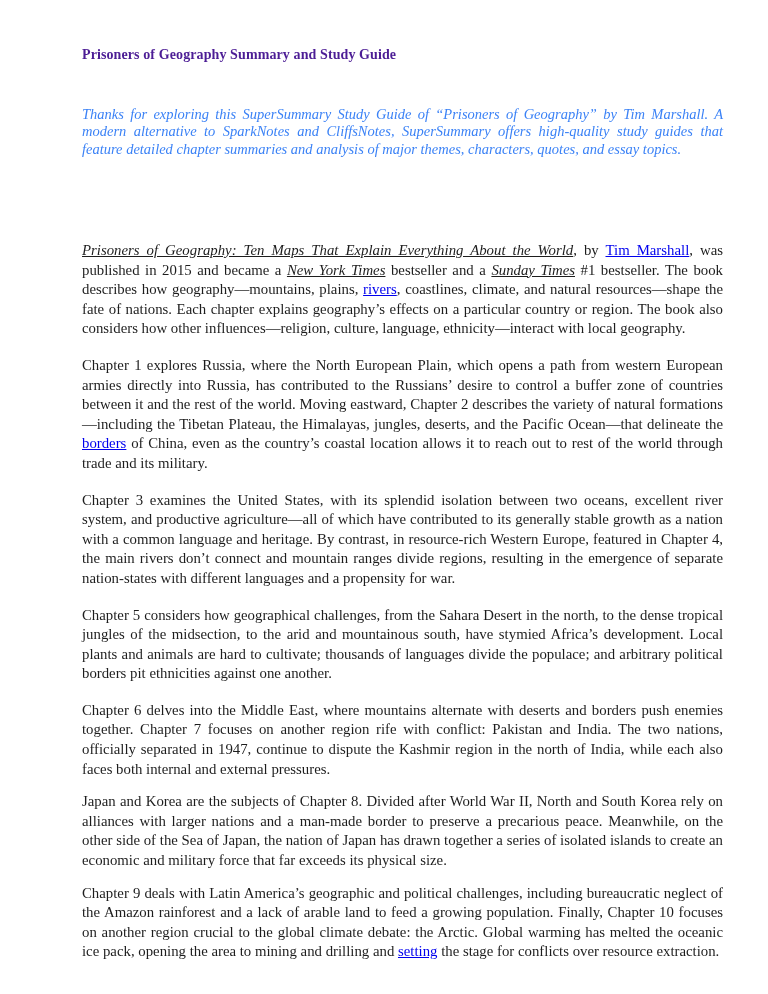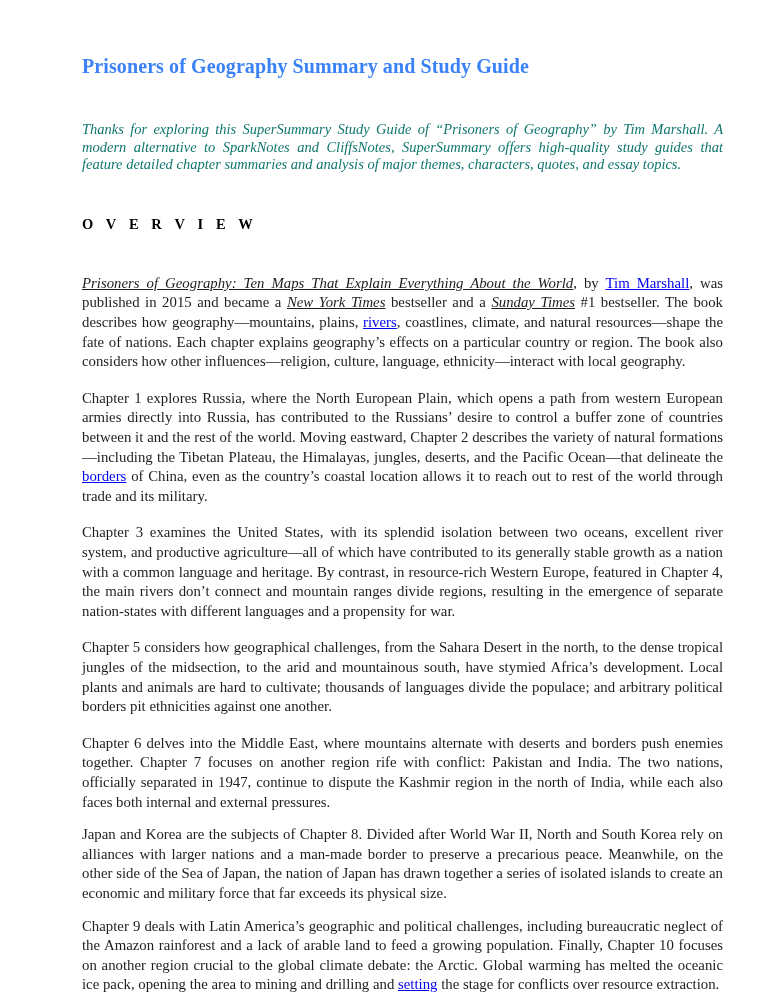--- a/index.html
+++ b/index.html
@@ -21,36 +21,36 @@
     box-sizing: border-box;
     padding: 46px 46px 20px 82px;
     background: #ffffff;
     position: relative;
   }
   .content {
     width: 641px;
   }
   h1.doc-title {
     font-family: "Liberation Serif", "DejaVu Serif", serif;
-    font-size: 20px;
+    font-size: 14px;
     font-weight: bold;
     line-height: 1.25;
-    margin: 8px 0 0 0;
+    margin: 0 0 0 0;
     padding: 0;
     letter-spacing: 0.1px;
-    color: #3b82f6;
+    color: #4c1d95;
   }
   .intro {
     font-style: italic;
     font-size: 14.5px;
     line-height: 17.5px;
     text-align: justify;
     margin: 0;
     padding: 0;
-    color: #0f766e;
+    color: #3b82f6;
   }
   .spacer-title-intro { height: 42px; }
   .spacer-intro-overview { height: 42px; }
   .spacer-overview-body { height: 41px; }
 
   h2.section-heading {
     font-size: 14.5px;
     font-weight: bold;
     letter-spacing: 4.6px;
     margin: 0;
@@ -90,21 +90,20 @@
   <div class="content">
 
     <h1 class="doc-title">Prisoners of Geography Summary and Study Guide</h1>
 
     <div class="spacer-title-intro"></div>
 
     <p class="intro">Thanks for exploring this SuperSummary Study Guide of “Prisoners of Geography” by Tim Marshall. A modern alternative to SparkNotes and CliffsNotes, SuperSummary offers high-quality study guides that feature detailed chapter summaries and analysis of major themes, characters, quotes, and essay topics.</p>
 
     <div class="spacer-intro-overview"></div>
 
-    <h2 class="section-heading">O V E R V I E W</h2>
 
     <div class="spacer-overview-body"></div>
 
     <p class="body-para"><em class="title-italic">Prisoners of Geography: Ten Maps That Explain Everything About the World</em><span>, by </span><a class="doclink" href="#">Tim Marshall</a><span>, was published in 2015 and became a </span><em class="pub-italic">New York Times</em><span> bestseller and a </span><em class="pub-italic">Sunday Times</em><span> #1 bestseller. The book describes how geography—mountains, plains, </span><a class="doclink" href="#">rivers</a><span>, coastlines, climate, and natural resources—shape the fate of nations. Each chapter explains geography’s effects on a particular country or region. The book also considers how other influences—religion, culture, language, ethnicity—interact with local geography.</span></p>
 
     <p class="body-para"><span>Chapter 1 explores Russia, where the North European Plain, which opens a path from western European armies directly into Russia, has contributed to the Russians’ desire to control a buffer zone of countries between it and the rest of the world. Moving eastward, Chapter 2 describes the variety of natural formations—including the Tibetan Plateau, the Himalayas, jungles, deserts, and the Pacific Ocean—that delineate the </span><a class="doclink" href="#">borders</a><span> of China, even as the country’s coastal location allows it to reach out to rest of the world through trade and its military.</span></p>
 
     <p class="body-para">Chapter 3 examines the United States, with its splendid isolation between two oceans, excellent river system, and productive agriculture—all of which have contributed to its generally stable growth as a nation with a common language and heritage. By contrast, in resource-rich Western Europe, featured in Chapter 4, the main rivers don’t connect and mountain ranges divide regions, resulting in the emergence of separate nation-states with different languages and a propensity for war.</p>
 
     <p class="body-para">Chapter 5 considers how geographical challenges, from the Sahara Desert in the north, to the dense tropical jungles of the midsection, to the arid and mountainous south, have stymied Africa’s development. Local plants and animals are hard to cultivate; thousands of languages divide the populace; and arbitrary political borders pit ethnicities against one another.</p>

